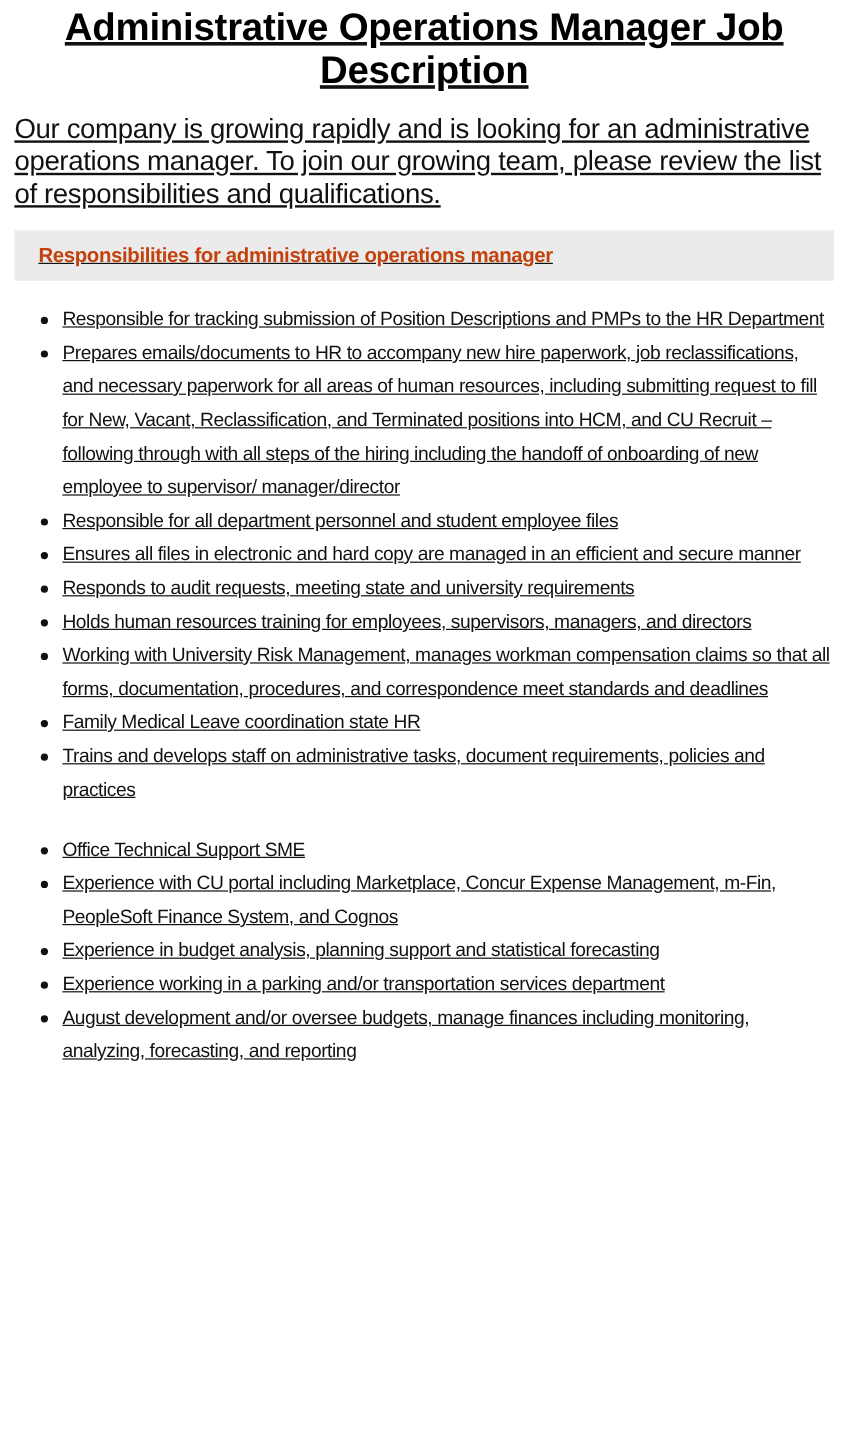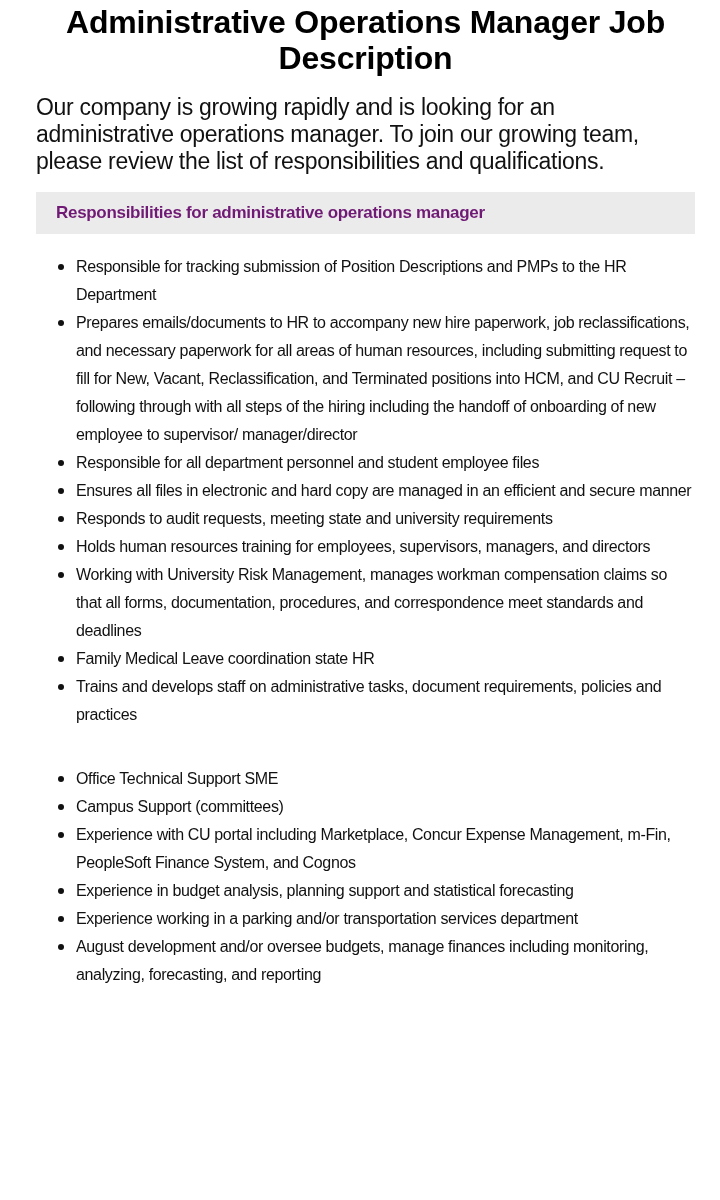--- a/index.html
+++ b/index.html
@@ -3,21 +3,21 @@
 <meta charset="utf-8">
 <style>
   html, body { margin: 0; padding: 0; background: #ffffff; }
   body {
     width: 720px;
     height: 1200px;
     overflow: hidden;
     font-family: "Liberation Sans", "DejaVu Sans", sans-serif;
     color: #111111;
   }
-  .page { padding: 0 25px 0 36px; }
+  .page { padding: 0 25px 0 12px; text-decoration: underline; }
   h1 {
     margin: 0;
     padding-top: 4px;
     text-align: center;
     font-size: 32px;
     line-height: 36px;
     font-weight: bold;
     color: #000000;
     letter-spacing: -0.2px;
   }
@@ -29,21 +29,21 @@
   }
   .section-header {
     background: #ebebeb;
     margin-top: 17px;
     height: 42px;
     line-height: 42px;
     padding-left: 20px;
     font-size: 17px;
     font-weight: bold;
     letter-spacing: -0.3px;
-    color: #701a75;
+    color: #c2410c;
   }
   ul.items {
     list-style: none;
     margin: 0;
     padding: 0 0 0 20px;
   }
   ul.items li {
     position: relative;
     padding-left: 20px;
     font-size: 16px;
@@ -53,21 +53,21 @@
   ul.items li .bullet {
     position: absolute;
     left: 2px;
     top: 11px;
     width: 6px;
     height: 6px;
     border-radius: 50%;
     background: #111111;
   }
   #resp-list { margin-top: 19px; }
-  #qual-list { margin-top: 36px; }
+  #qual-list { margin-top: 22px; }
   #qual-header { margin-top: 19px; }
 </style>
 </head>
 <body>
 
 <div class="page">
   <h1>Administrative Operations Manager Job Description</h1>
   <p class="intro">Our company is growing rapidly and is looking for an administrative operations manager. To join our growing team, please review the list of responsibilities and qualifications.</p>
 
   <div class="section-header" id="resp-header">Responsibilities for administrative operations manager</div>
@@ -78,19 +78,18 @@
     <li><span class="bullet"></span><span>Ensures all files in electronic and hard copy are managed in an efficient and secure manner</span></li>
     <li><span class="bullet"></span><span>Responds to audit requests, meeting state and university requirements</span></li>
     <li><span class="bullet"></span><span>Holds human resources training for employees, supervisors, managers, and directors</span></li>
     <li><span class="bullet"></span><span>Working with University Risk Management, manages workman compensation claims so that all forms, documentation, procedures, and correspondence meet standards and deadlines</span></li>
     <li><span class="bullet"></span><span>Family Medical Leave coordination state HR</span></li>
     <li><span class="bullet"></span><span>Trains and develops staff on administrative tasks, document requirements, policies and practices</span></li>
   </ul>
 
   <ul class="items" id="qual-list">
     <li><span class="bullet"></span><span>Office Technical Support SME</span></li>
-    <li><span class="bullet"></span><span>Campus Support (committees)</span></li>
     <li><span class="bullet"></span><span>Experience with CU portal including Marketplace, Concur Expense Management, m-Fin, PeopleSoft Finance System, and Cognos</span></li>
     <li><span class="bullet"></span><span>Experience in budget analysis, planning support and statistical forecasting</span></li>
     <li><span class="bullet"></span><span>Experience working in a parking and/or transportation services department</span></li>
     <li><span class="bullet"></span><span>August development and/or oversee budgets, manage finances including monitoring, analyzing, forecasting, and reporting</span></li>
   </ul>
 </div>
 
 </body></html>

